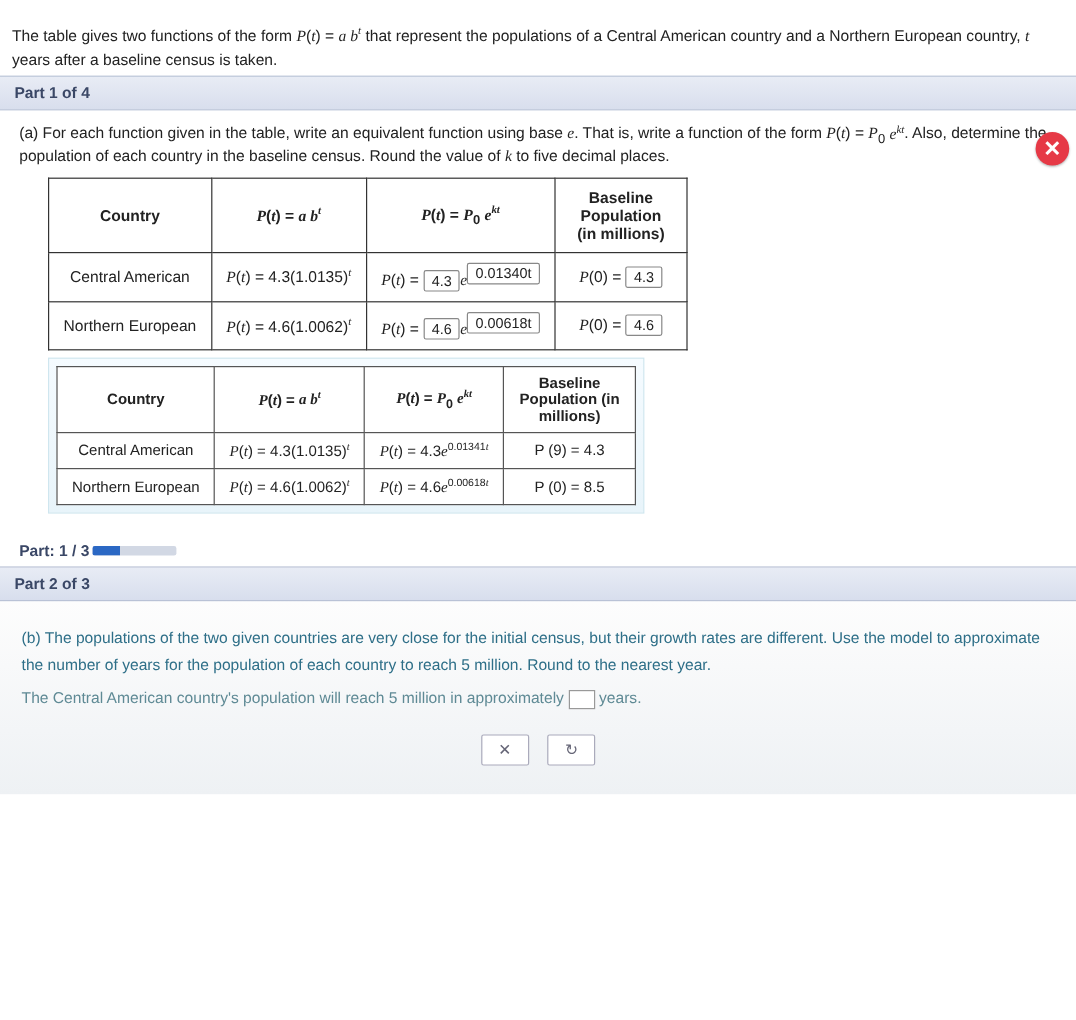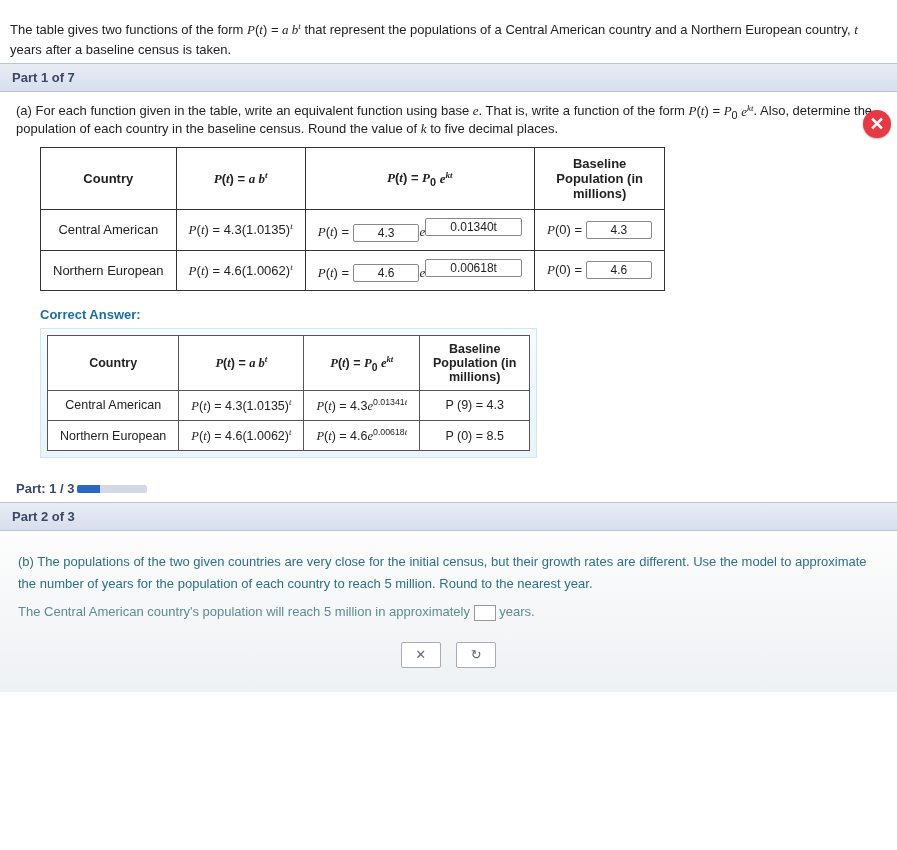--- a/index.html
+++ b/index.html
@@ -52,21 +52,21 @@
     font-size: 13px;
   }
   table.ans th {
     font-weight: bold;
     background: #fff;
   }
   .inputbox {
     display: inline-block;
     border: 1px solid #888;
     background: #fff;
-    padding: 1px 24px;
+    padding: 1px 6px;
     border-radius: 2px;
     min-width: 26px;
     font-family: Arial, sans-serif;
     font-size: 12px;
   }
   .correct-label {
     color: #1a6fa0;
     font-weight: bold;
     margin: 16px 0 6px 24px;
   }
@@ -134,21 +134,21 @@
   sup { font-size: 0.7em; }
 </style>
 </head>
 <body>
 
 <div class="intro">
   <span>The table gives two functions of the form <span class="math">P</span>(<span class="math">t</span>) = <span class="math">a b<sup>t</sup></span> that represent the populations of a Central American country and a Northern European country, <span class="math">t</span> years after a baseline census is taken.</span>
 </div>
 
 <div class="section-header">
-  <span>Part 1 of 7</span>
+  <span>Part 1 of 4</span>
 </div>
 
 <div class="section-body" style="position:relative;">
   <div class="x-badge">✕</div>
 
   <div>
     (a) For each function given in the table, write an equivalent function using base <span class="math">e</span>. That is, write a function of the form <span class="math">P</span>(<span class="math">t</span>) = <span class="math">P</span><sub>0</sub> <span class="math">e<sup>kt</sup></span>. Also, determine the population of each country in the baseline census. Round the value of <span class="math">k</span> to five decimal places.
   </div>
 
   <table class="ans">
@@ -167,21 +167,20 @@
     </tr>
     <tr>
       <td>Northern European</td>
       <td><span class="math">P</span>(<span class="math">t</span>) = 4.6(1.0062)<sup><span class="math">t</span></sup></td>
       <td><span class="math">P</span>(<span class="math">t</span>) = <span class="inputbox">4.6</span><span class="math">e</span><sup><span class="inputbox">0.00618t</span></sup></td>
       <td><span class="math">P</span>(0) = <span class="inputbox">4.6</span></td>
     </tr>
   </tbody>
     </table>
 
-  <div class="correct-label">Correct Answer:</div>
 
   <div class="correct-table-wrap">
     <table class="correct">
       <tbody>
           <tr>
         <th>Country</th>
         <th><span class="math">P</span>(<span class="math">t</span>) = <span class="math">a b<sup>t</sup></span></th>
         <th><span class="math">P</span>(<span class="math">t</span>) = <span class="math">P</span><sub>0</sub> <span class="math">e<sup>kt</sup></span></th>
         <th style="max-width:110px;">Baseline Population (in millions)</th>
       </tr>

